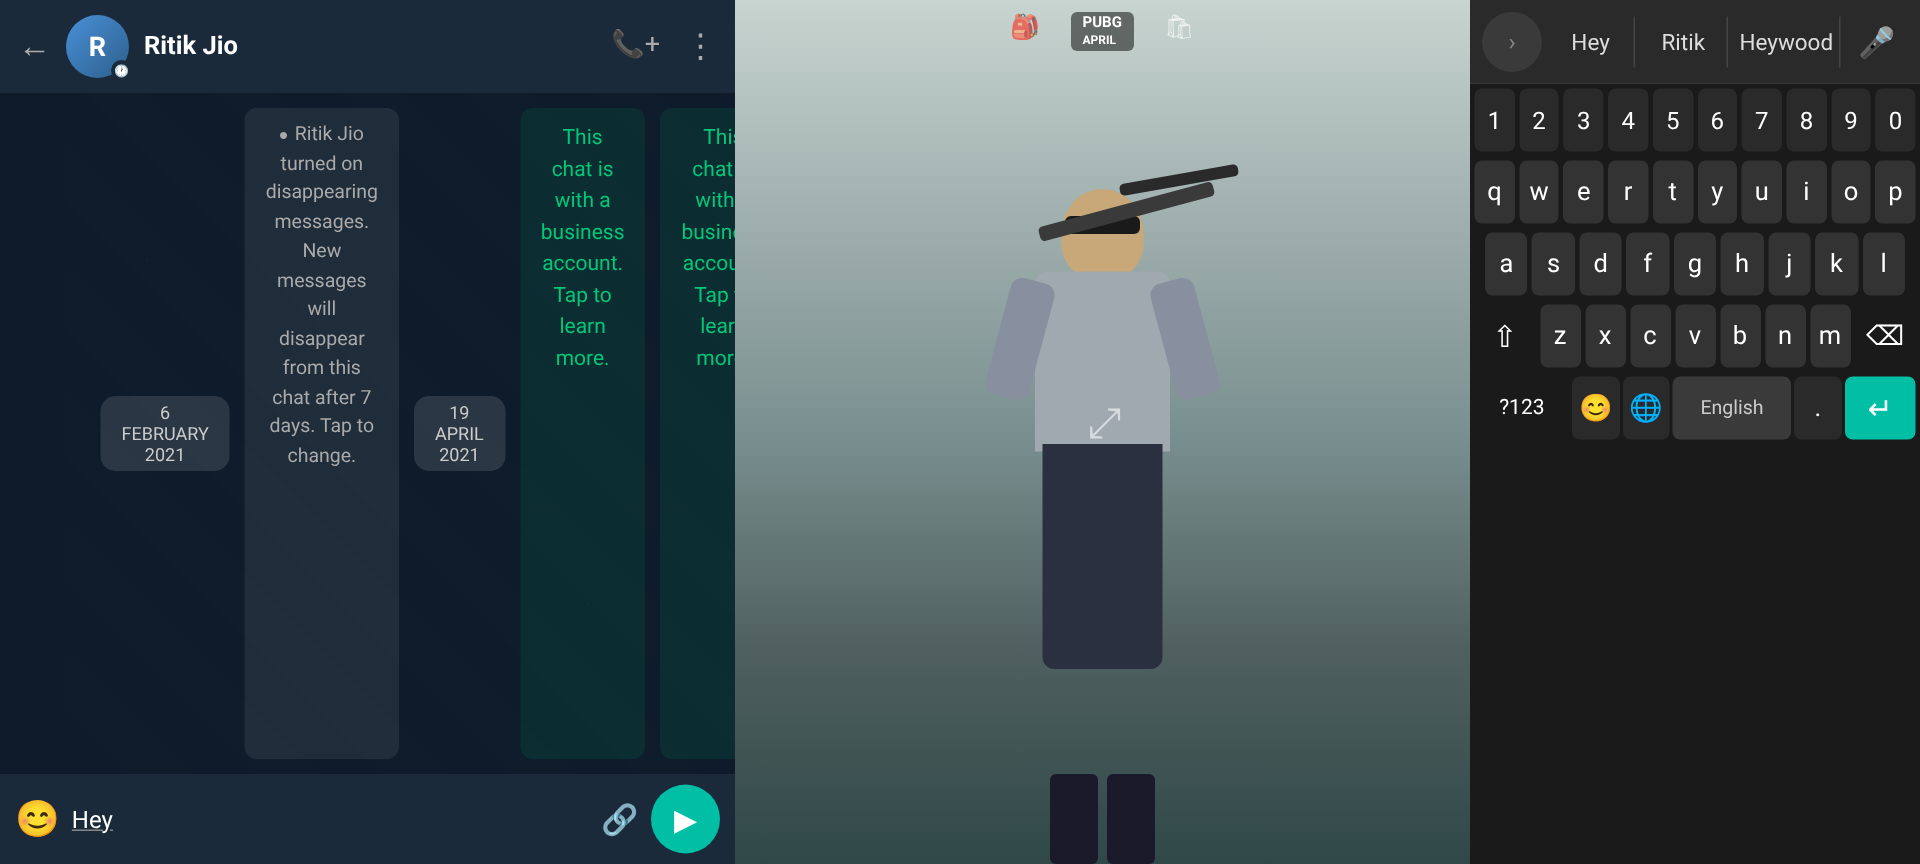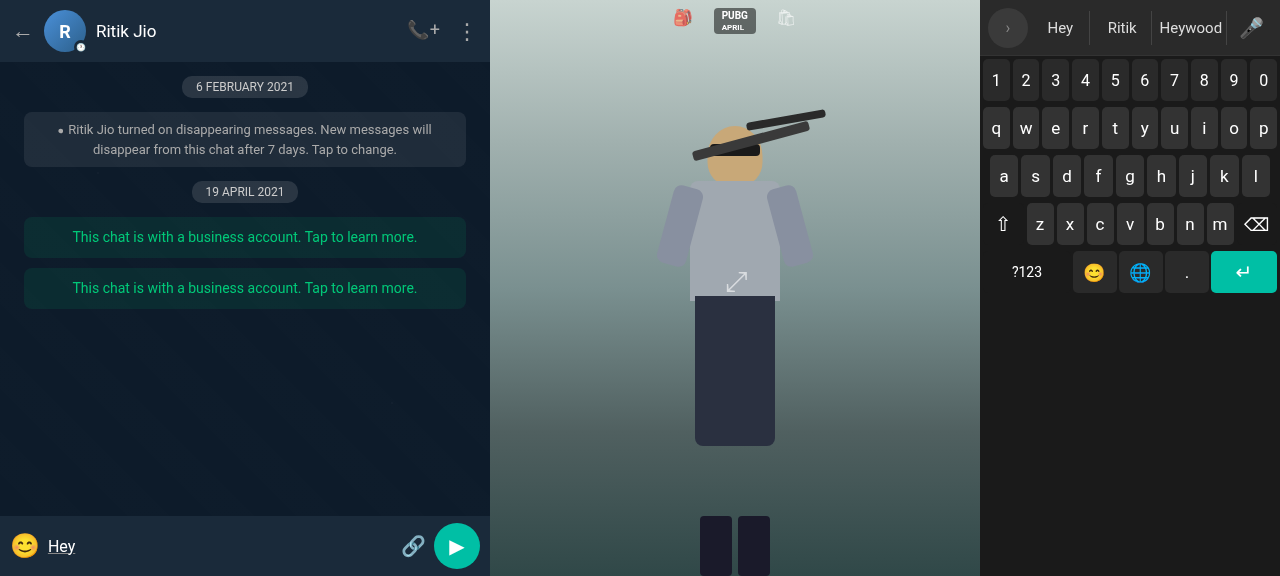--- a/index.html
+++ b/index.html
@@ -65,39 +65,40 @@
       align-items: center;
       justify-content: center;
       font-size: 8px;
       color: #aaa;
     }
 
     #contact-name {
       flex: 1;
       color: white;
       font-size: 17px;
-      font-weight: 400;
+      font-weight: 700;
     }
 
     #header-icons {
       display: flex;
       gap: 16px;
       color: #aaa;
       font-size: 20px;
     }
 
     
     #messages-area {
       flex: 1;
       overflow: hidden;
       padding: 10px 24px;
       display: flex;
-      flex-direction: column;
+      flex-direction: row;
       gap: 10px;
       position: relative;
+      margin-left: 43px;
     }
 
     
     #messages-area::before {
       content: '';
       position: absolute;
       inset: 0;
       background-image: 
         repeating-linear-gradient(45deg, transparent, transparent 30px, rgba(255,255,255,0.005) 30px, rgba(255,255,255,0.005) 60px);
       pointer-events: none;
@@ -466,16 +467,17 @@
     <div class="key">b</div>
     <div class="key">n</div>
     <div class="key">m</div>
     <div class="key special-key" style="font-size:18px;">⌫</div>
   </div>
 
   <div id="bottom-row">
     <div class="key special-key wide-key" style="font-size:14px;">?123</div>
     <div class="key number-key" style="font-size:18px;">😊</div>
     <div class="key number-key" style="font-size:18px;">🌐</div>
+    <div class="key lang-key">English</div>
     <div class="key period-key">.</div>
     <div class="key action-key wide-key" style="font-size:20px;">↵</div>
   </div>
 </div>
 
 </body></html>

